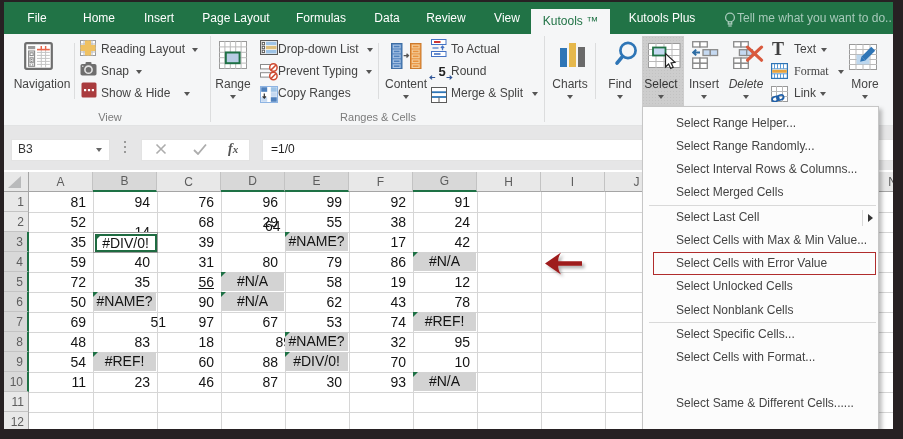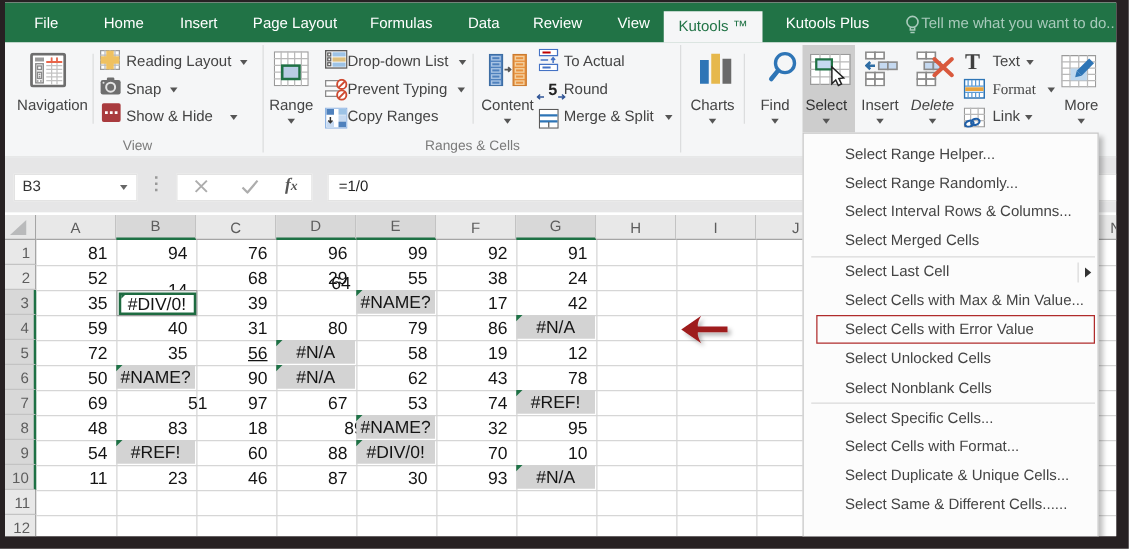--- a/index.html
+++ b/index.html
@@ -499,20 +499,19 @@
 <div class="mi" style="top:28.4px;">Select Range Randomly...</div>
 <div class="mi" style="top:51.6px;">Select Interval Rows &amp; Columns...</div>
 <div class="mi" style="top:74.8px;">Select Merged Cells</div>
 <div class="mi" style="top:99.3px;">Select Last Cell</div>
 <div class="mi" style="top:122.5px;">Select Cells with Max &amp; Min Value...</div>
 <div class="mi" style="top:145.7px;">Select Cells with Error Value</div>
 <div class="mi" style="top:168.9px;">Select Unlocked Cells</div>
 <div class="mi" style="top:192.1px;">Select Nonblank Cells</div>
 <div class="mi" style="top:216.0px;">Select Specific Cells...</div>
 <div class="mi" style="top:239.2px;">Select Cells with Format...</div>
-<div class="mi" style="top:262.4px;">Select Duplicate &amp; Unique Cells...</div>
 <div class="mi" style="top:285.6px;">Select Same &amp; Different Cells......</div>
 <div class="msep" style="top:98.5px;"></div>
 <div class="msep" style="top:215.3px;"></div>
 <div class="abs" style="left:219px;top:103.0px;width:1px;height:16px;background:#d9d9d9;"></div>
 <div class="abs" style="left:225px;top:107.5px;width:0;height:0;border-top:4px solid transparent;border-bottom:4px solid transparent;border-left:5px solid #333;"></div>
 <div class="abs" style="left:9.5px;top:145.7px;width:223px;height:23.2px;border:1px solid #b02c2c;"></div>
 </div>
 </div>
 </body></html>

